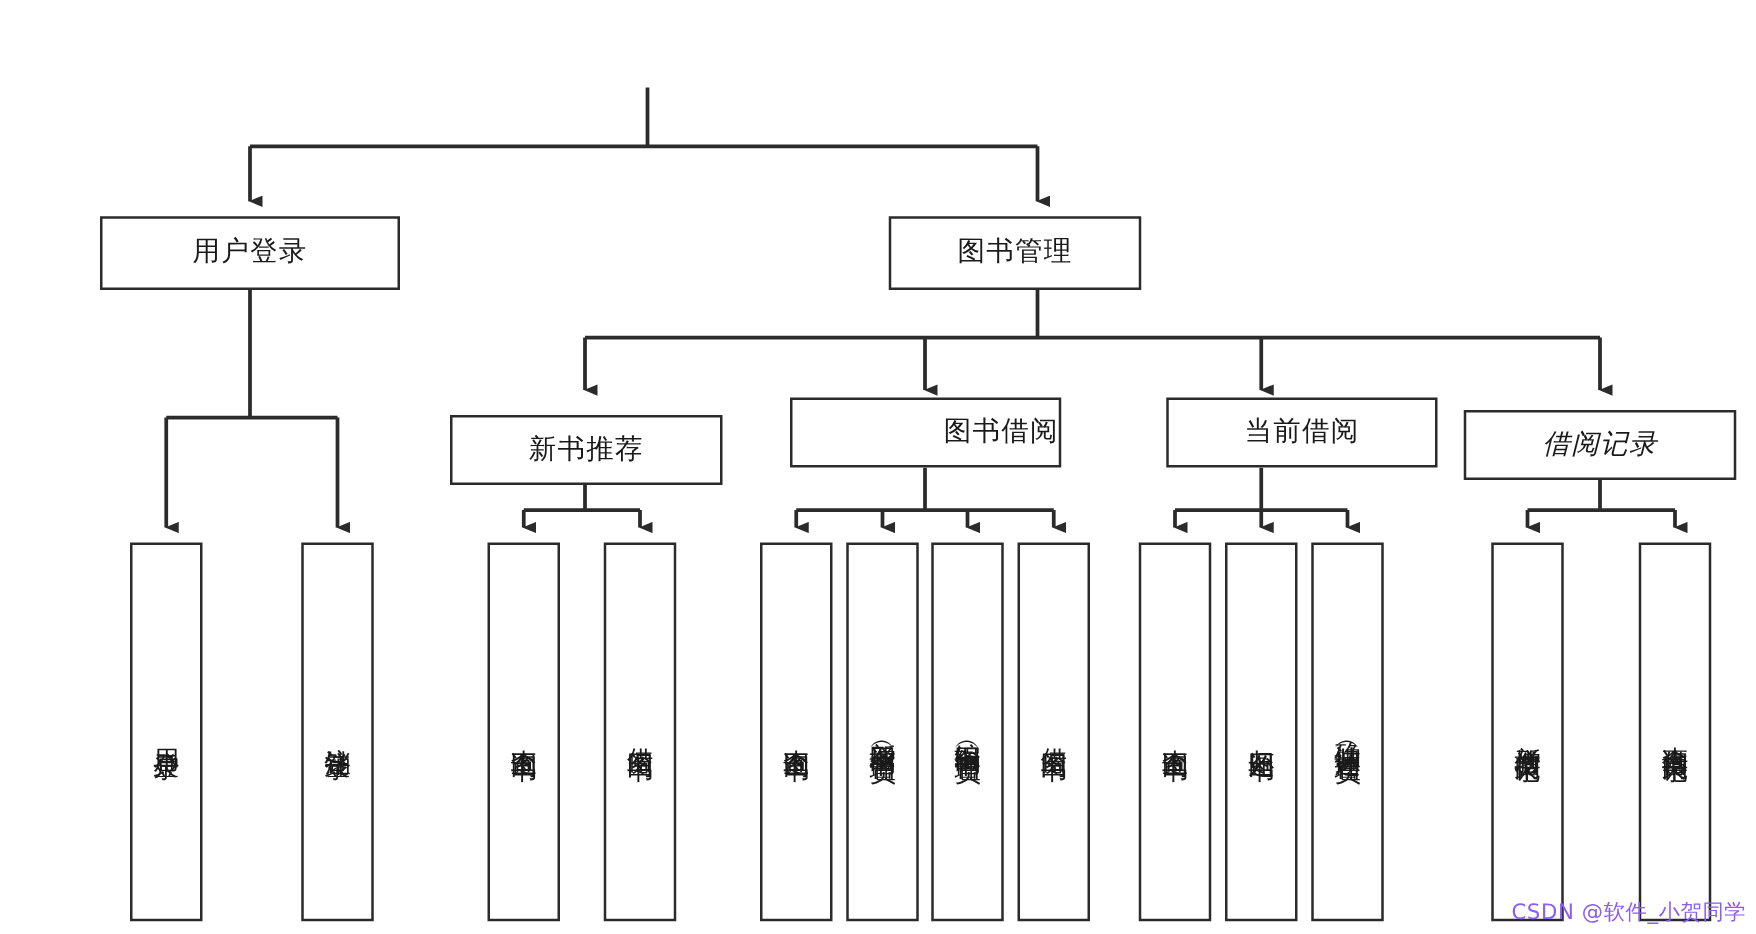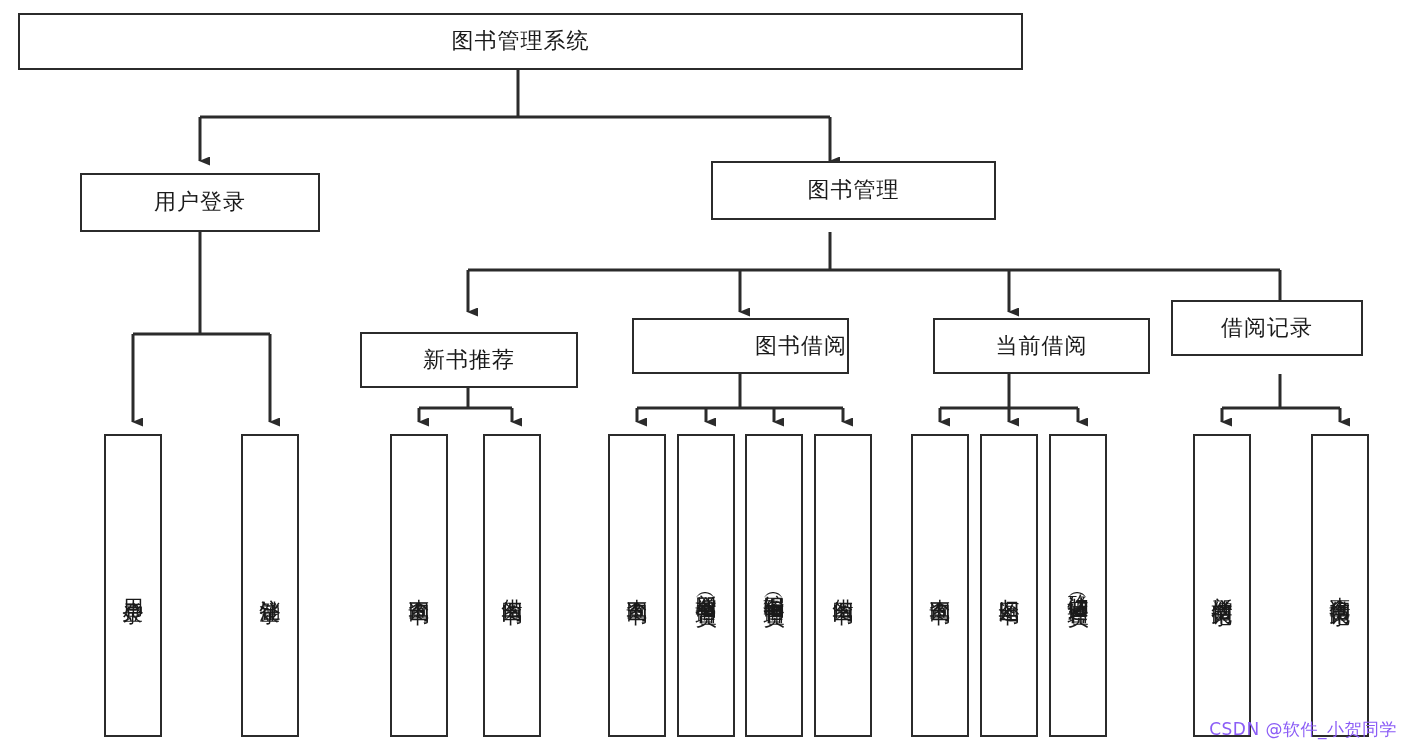--- a/index.html
+++ b/index.html
@@ -117,41 +117,38 @@
       <line x1="1009" y1="408" x2="1009" y2="422" marker-end="url(#arrowhead)"></line>
       <line x1="1078" y1="408" x2="1078" y2="422" marker-end="url(#arrowhead)"></line>
 
       <line x1="1280" y1="374" x2="1280" y2="408"></line>
       <line x1="1222" y1="408" x2="1340" y2="408"></line>
       <line x1="1222" y1="408" x2="1222" y2="422" marker-end="url(#arrowhead)"></line>
       <line x1="1340" y1="408" x2="1340" y2="422" marker-end="url(#arrowhead)"></line>
     </g>
   </svg>
 
-  <div class="node horiz" style="left:18px; top:13px; width:1005px; height:57px;">
-    <span>图书管理系统</span>
-  </div>
 
   <div class="node horiz" style="left:80px; top:173px; width:240px; height:59px;">
     <span>用户登录</span>
   </div>
-  <div class="node horiz" style="left:711px; top:161px; width:285px; height:59px;">
+  <div class="node horiz" style="left:711px; top:173px; width:202px; height:59px;">
     <span>图书管理</span>
   </div>
 
   <div class="node horiz" style="left:360px; top:332px; width:218px; height:56px;text-align:center;">
     <span>新书推荐</span>
   </div>
   <div class="node horiz" style="left:632px; top:318px; width:217px; height:56px;justify-content:flex-end;">
     <span>图书借阅</span>
   </div>
   <div class="node horiz" style="left:901px; top:318px; width:217px; height:56px;margin-left:32px;">
     <span>当前借阅</span>
   </div>
-  <div class="node horiz" style="left:1171px; top:300px; width:192px; height:56px;">
+  <div class="node horiz" style="left:1171px; top:328px; width:218px; height:56px;font-style:italic;">
     <span>借阅记录</span>
   </div>
 
   <div class="node vert" style="left:104px; top:434px; width:58px; height:303px;">
     <span class="vtext">用户登录</span>
   </div>
   <div class="node vert" style="left:241px; top:434px; width:58px; height:303px;">
     <span class="vtext">注销登录</span>
   </div>
 

